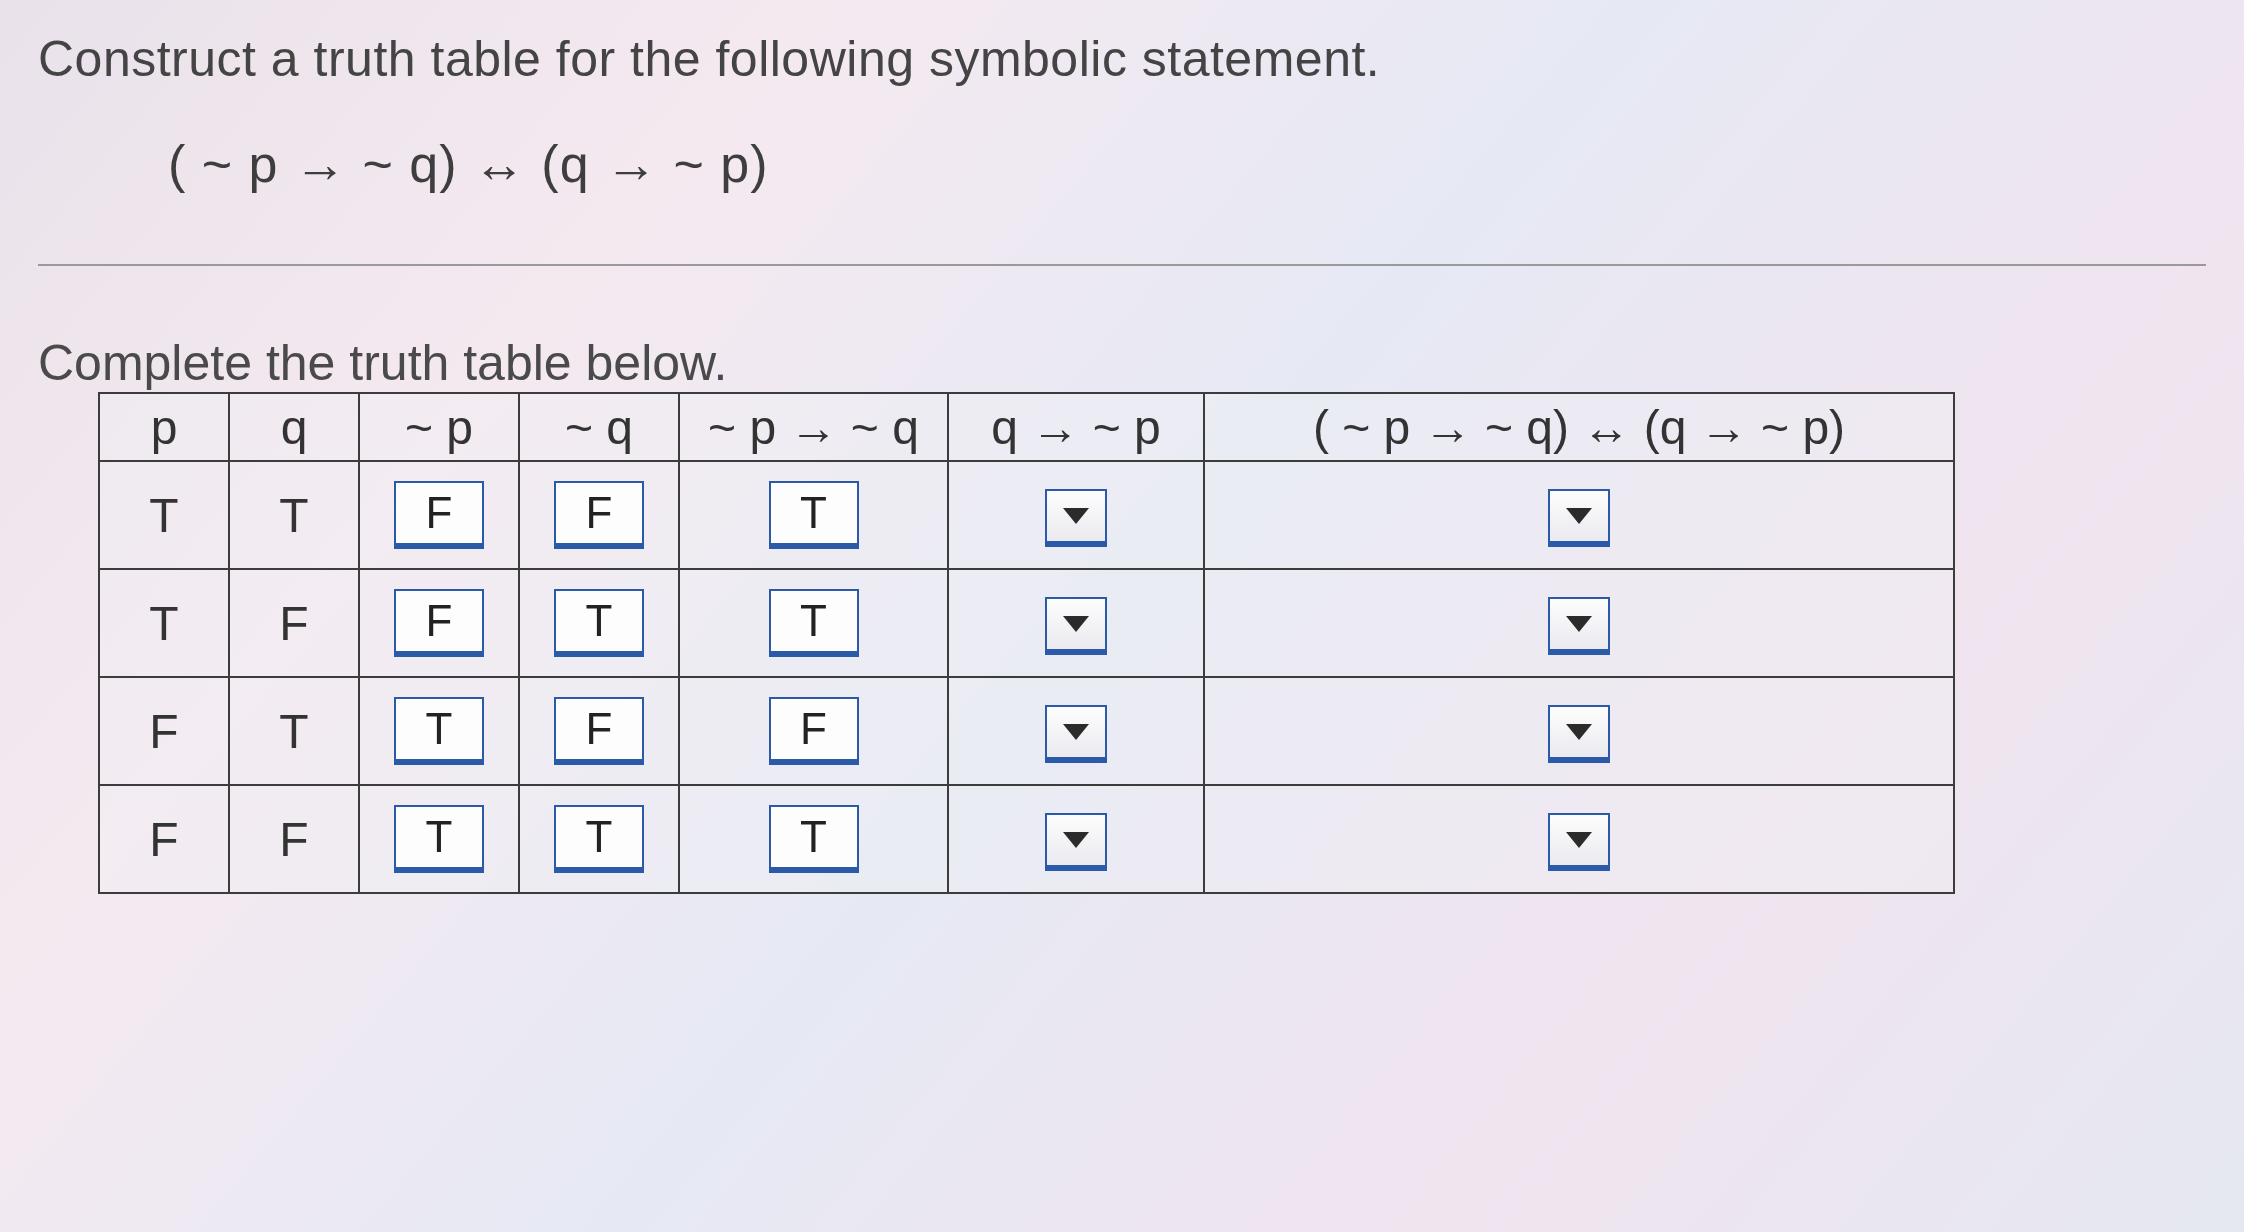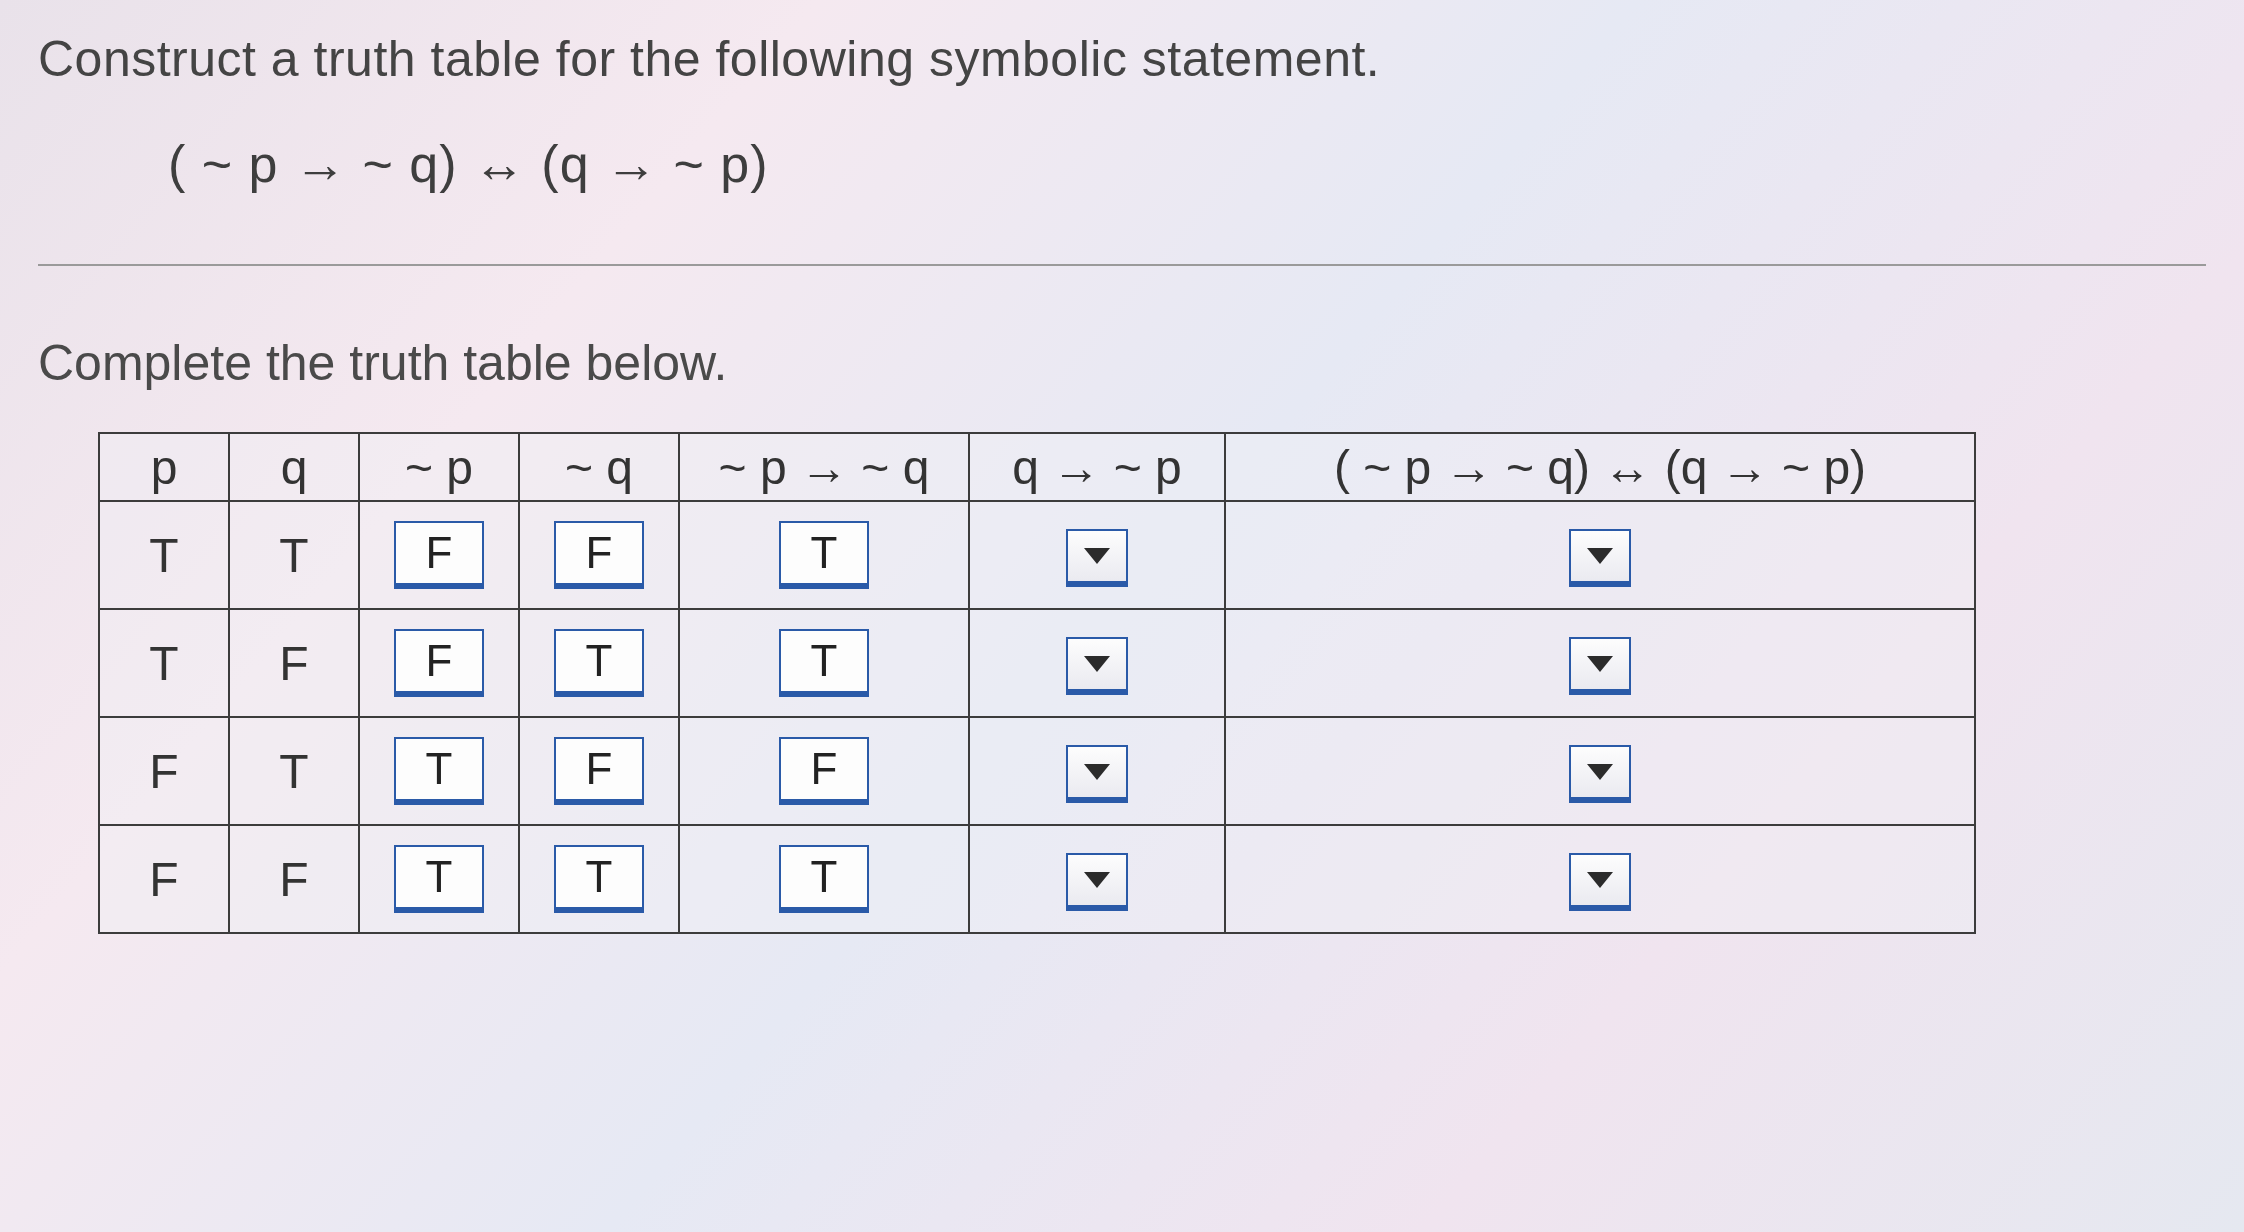--- a/index.html
+++ b/index.html
@@ -28,21 +28,20 @@
     letter-spacing: 1px;
   }
   .hr {
     border: none;
     border-top: 2px solid #9a9a9a;
     margin: 0 0 68px 0;
   }
   .sub {
     font-size: 50px;
     color: #4a4a4a;
-    margin-bottom: 40px;
   }
   .tablewrap {
     margin-left: 60px;
   }
   table {
     border-collapse: collapse;
     background: rgba(240,240,246,0.4);
   }
   th, td {
     border: 2px solid #3c3c3c;
@@ -53,21 +52,21 @@
     color: #333;
     padding: 0;
   }
   th { height: 68px; }
   td { height: 108px; }
 
   .c-p   { width: 130px; }
   .c-q   { width: 130px; }
   .c-np  { width: 160px; }
   .c-nq  { width: 160px; }
-  .c-imp1{ width: 290px; }
+  .c-imp1{ width: 269px; }
   .c-imp2{ width: 256px; }
   .c-bic { width: 750px; }
 
   .field {
     display: inline-flex;
     align-items: center;
     justify-content: center;
     width: 90px;
     height: 68px;
     border: 2px solid #2a5aa8;

